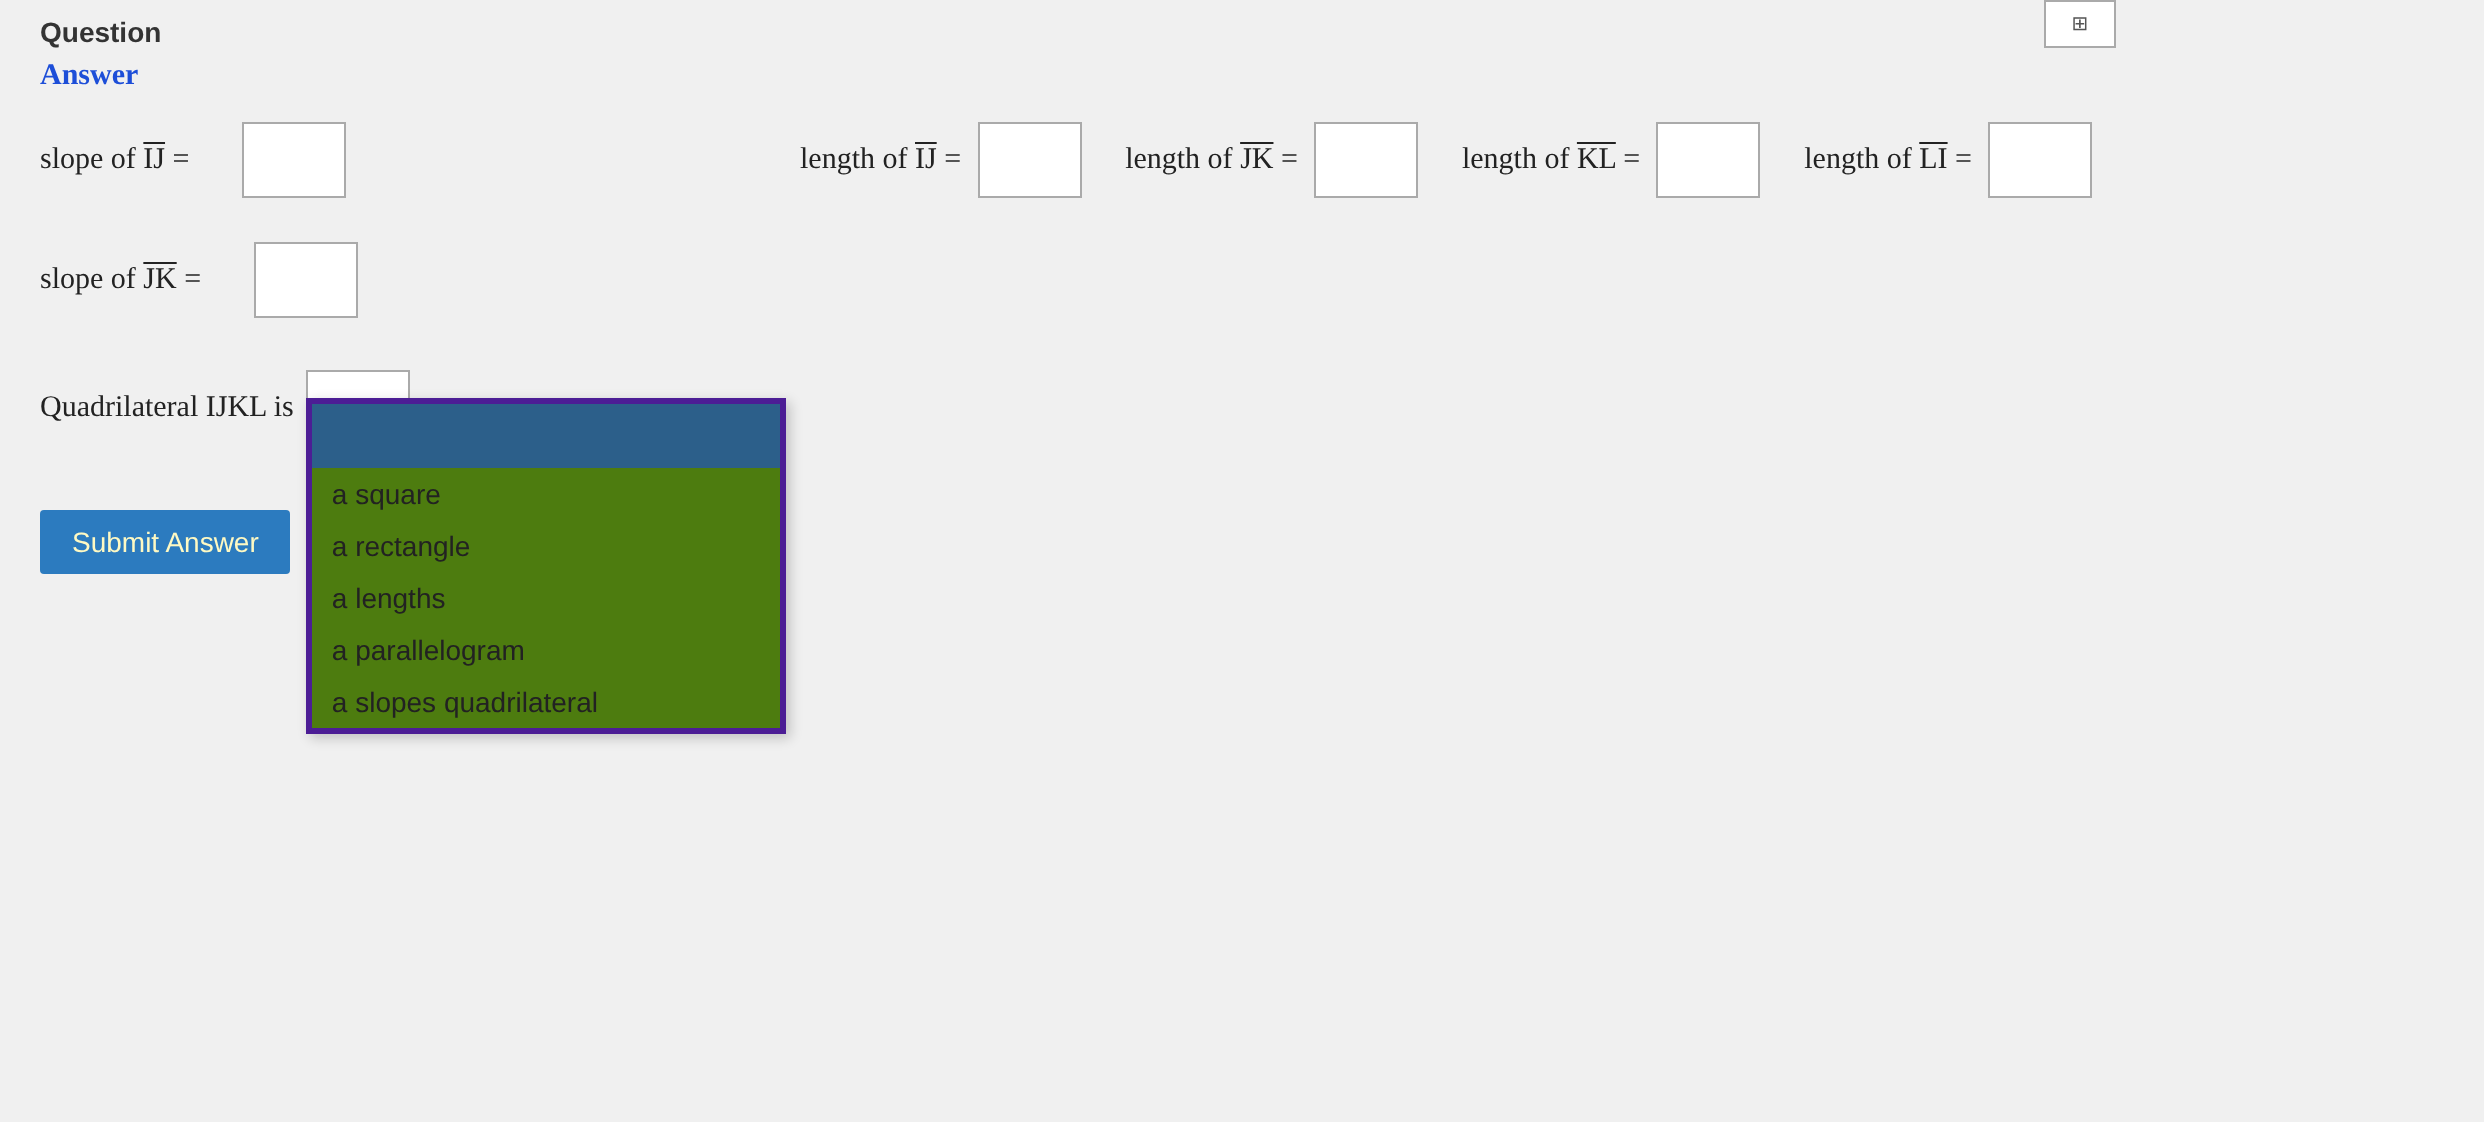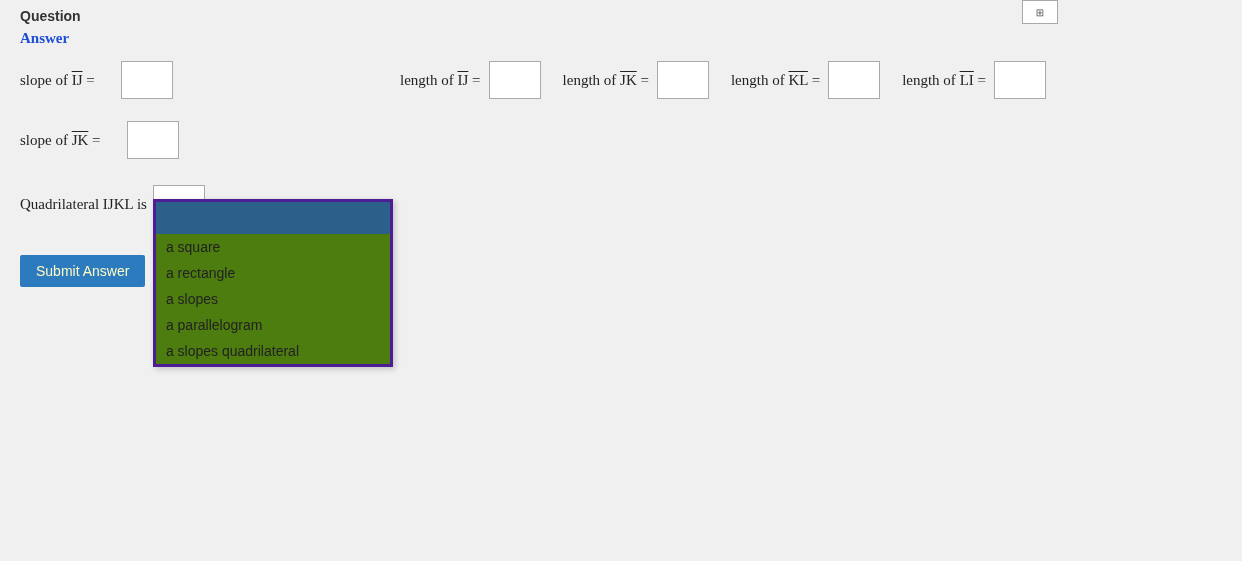--- a/index.html
+++ b/index.html
@@ -215,21 +215,21 @@
 
       <div class="quadrilateral-row">
         <span>Quadrilateral IJKL is</span>
         <div class="select-wrapper">
           <input type="text" class="quad-input" value="" style="">
           
           <div class="dropdown-container">
             <div class="dropdown-header"></div>
             <div class="dropdown-option">a square</div>
             <div class="dropdown-option">a rectangle</div>
-            <div class="dropdown-option">a slopes</div>
+            <div class="dropdown-option">a lengths</div>
             <div class="dropdown-option">a parallelogram</div>
             <div class="dropdown-option">a slopes quadrilateral</div>
           </div>
           <span class="dropdown-chevron">▼</span>
         </div>
       </div>
 
       <div class="submit-row">
         <button class="submit-btn">Submit Answer</button>
         <div class="check-btn">

